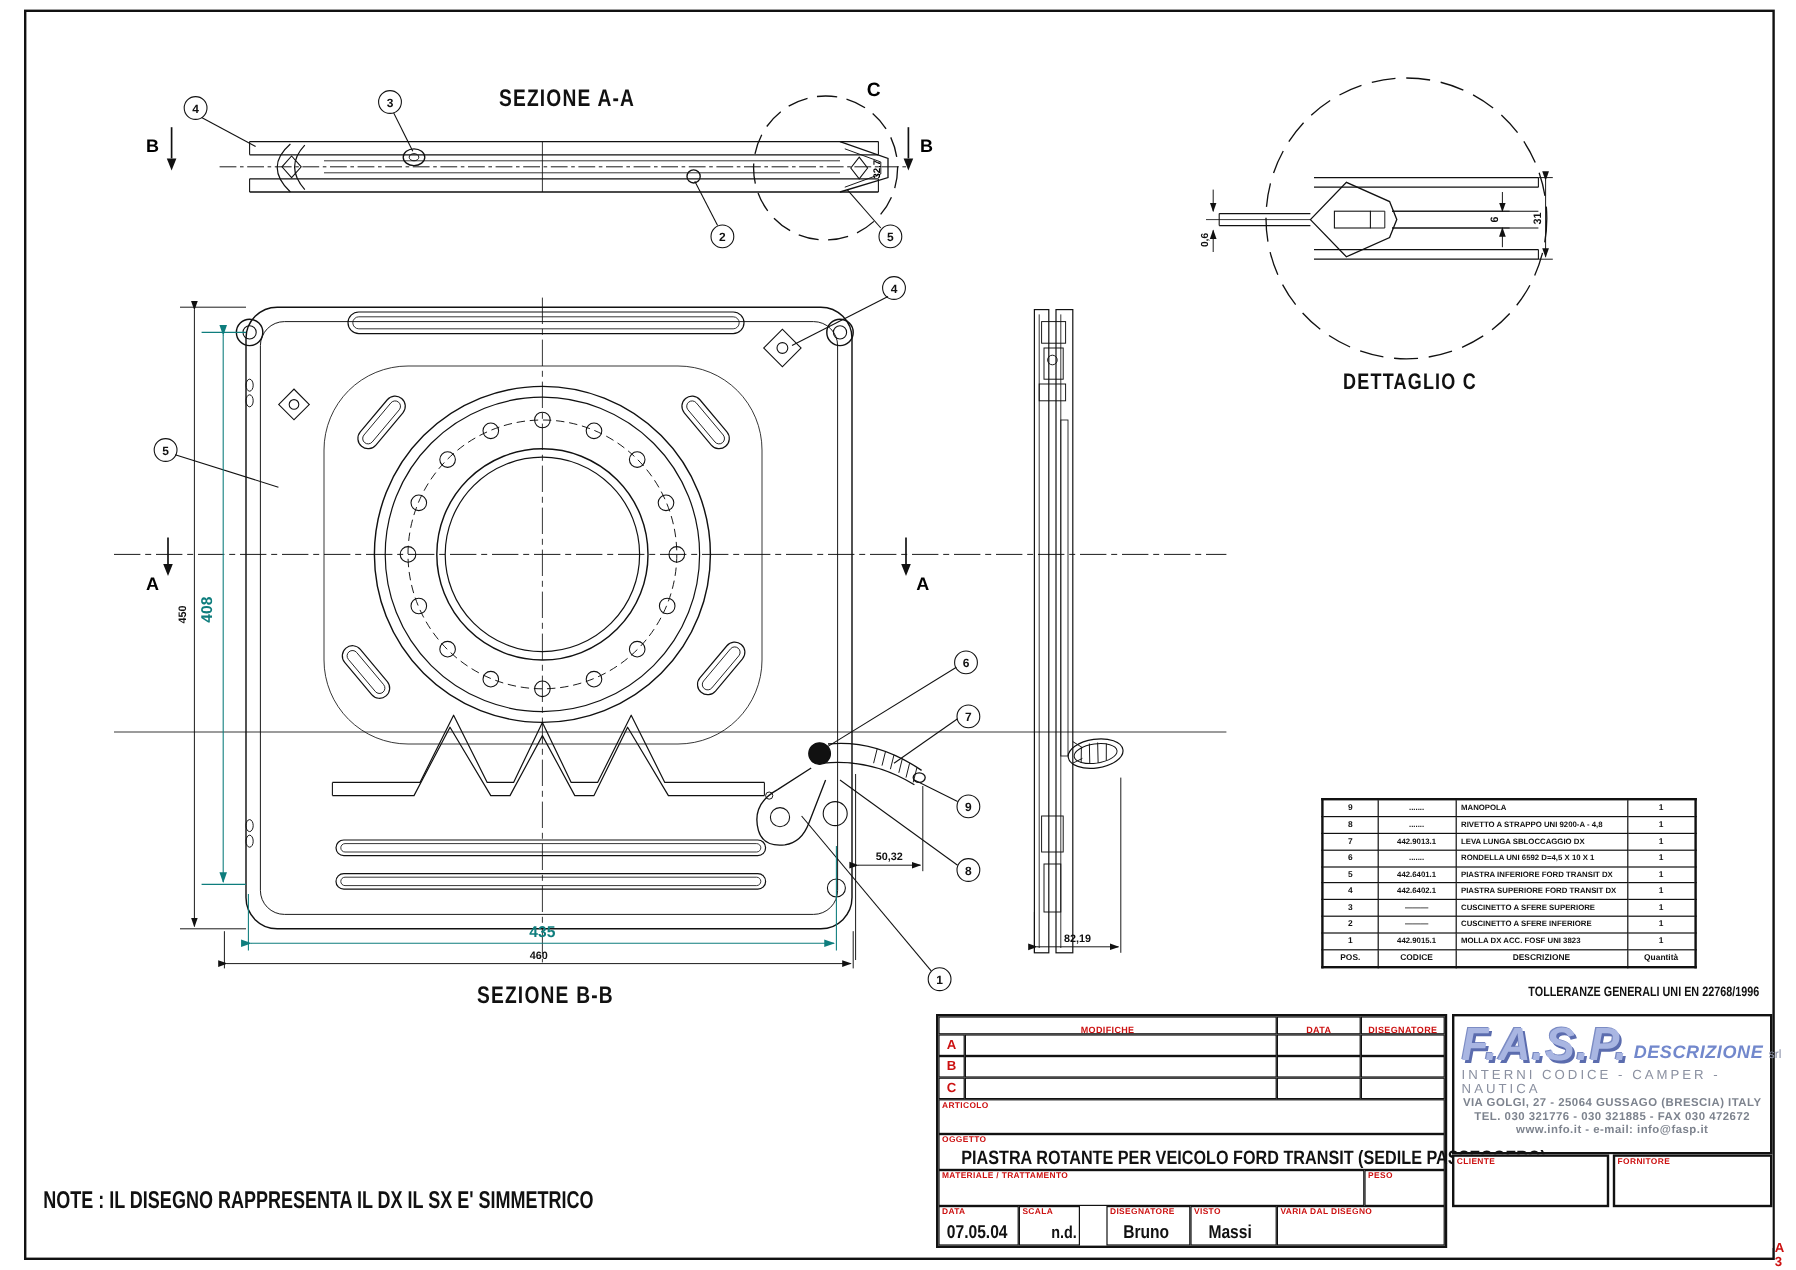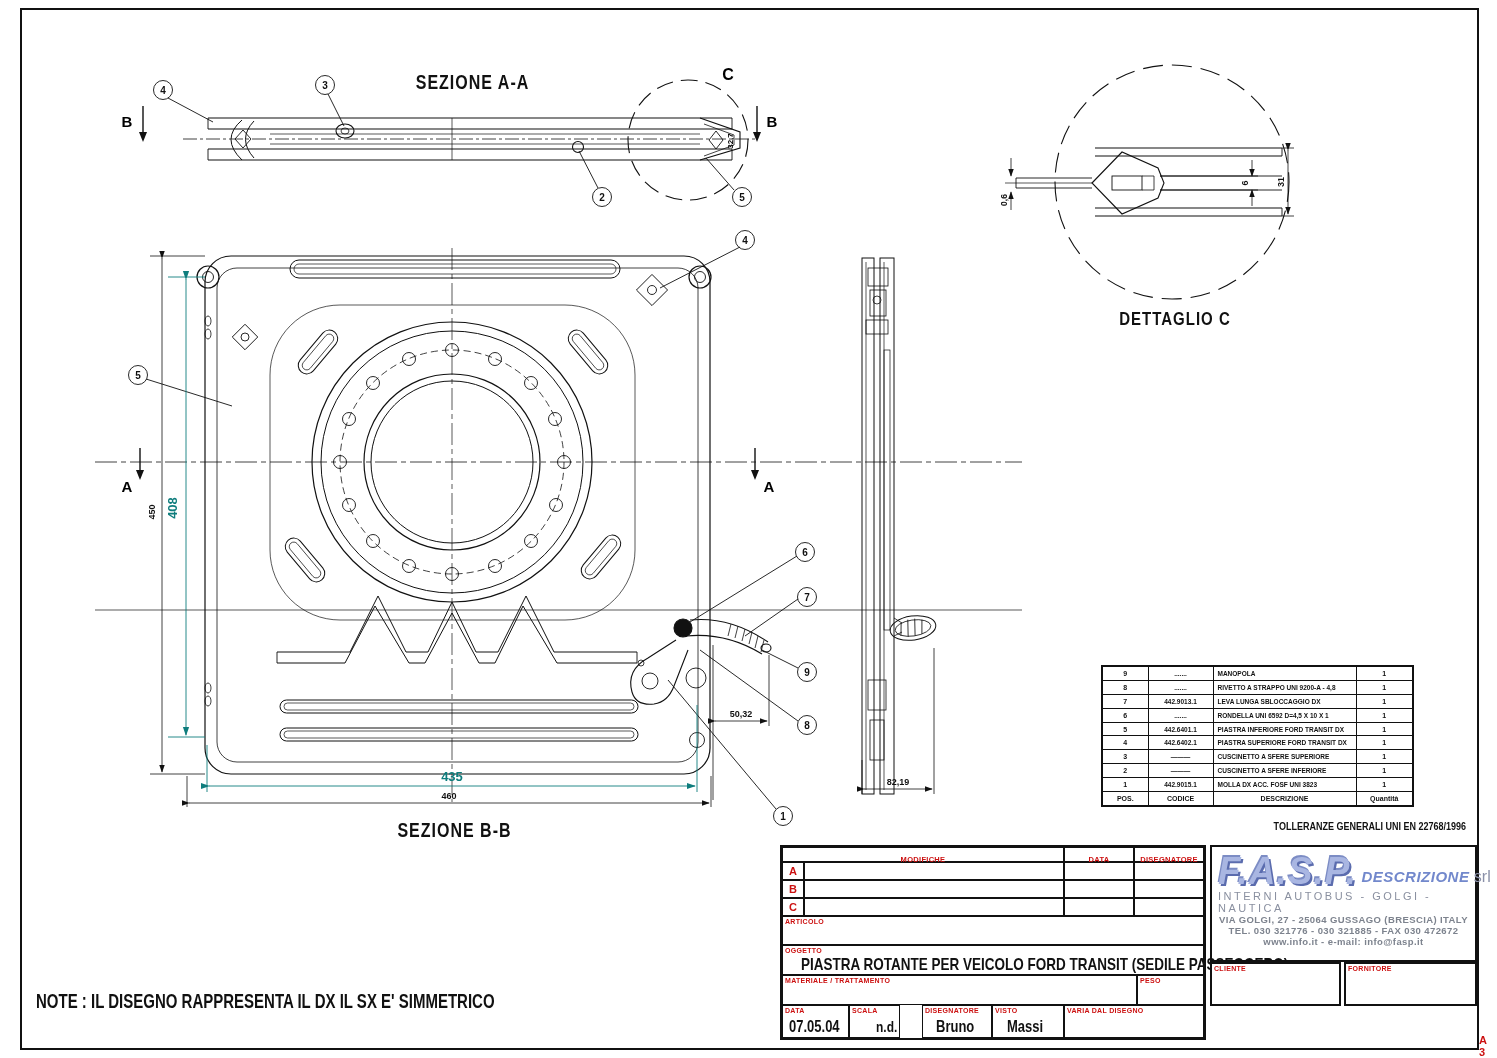--- a/index.html
+++ b/index.html
@@ -26,21 +26,21 @@
   .cell{position:absolute;border:1px solid #111;box-sizing:border-box;}
   .rlab{position:absolute;left:2px;top:1px;color:#cc1111;font-size:7px;font-weight:bold;letter-spacing:.3px;white-space:nowrap;}
   .rlet{color:#cc1111;font-size:11px;font-weight:bold;text-align:center;line-height:16px;}
   .cadval{font-weight:bold;transform:scaleY(1.2);transform-origin:center;white-space:nowrap;}
   
   #fasp{position:absolute;left:1210px;top:845px;width:267px;height:117px;border:2px solid #111;box-sizing:border-box;padding:4px 6px;}
   .fasp-logo{font-size:37px;font-weight:bold;font-style:italic;color:#a9b6e2;letter-spacing:1px;
              text-shadow:2px 2px 0 #5b6cae,-1px -1px 0 #7c8cc4;transform:scaleY(1.05);transform-origin:left top;
              display:inline-block;line-height:38px;}
   .fasp-tap{font-size:15px;font-weight:bold;font-style:italic;color:#7288cc;letter-spacing:.5px;}
-  .fasp-srl{font-size:16px;color:#8a90a8;}
+  .fasp-srl{font-size:10px;color:#8a90a8;}
   .fasp-tag{font-size:11px;color:#8a90a0;letter-spacing:2.5px;margin-top:1px;}
   .fasp-adr{font-size:9.5px;font-weight:bold;color:#7d838e;margin-top:0;letter-spacing:.4px;text-align:center;}
 </style>
 </head>
 <body>
 
 <div id="sheet">
   <div class="frame"></div>
 
   <svg width="1497" height="1058" viewBox="0 0 1497 1058">
@@ -435,21 +435,21 @@
       <span class="rlab">VARIA DAL DISEGNO</span>
       </div>
   </div>
 
   <div id="fasp">
     <div style="white-space:nowrap;">
       <span class="fasp-logo">F.A.S.P.</span>
       <span class="fasp-tap">DESCRIZIONE</span>
       <span class="fasp-srl">srl</span>
     </div>
-    <div class="fasp-tag">INTERNI AUTOBUS - GOLGI - NAUTICA</div>
+    <div class="fasp-tag">INTERNI CODICE - CAMPER - NAUTICA</div>
     <div class="fasp-adr">VIA GOLGI, 27 - 25064 GUSSAGO (BRESCIA) ITALY</div>
     <div class="fasp-adr">TEL. 030 321776 - 030 321885 - FAX 030 472672</div>
     <div class="fasp-adr">www.info.it - e-mail: info@fasp.it</div>
   </div>
 
   <div class="tb" style="left:1210px;top:962px;width:267px;height:78px;border:none;">
     <div class="cell" style="left:0;top:0;width:131px;height:44px;border-width:2px;">
       <span class="rlab">CLIENTE</span>
       </div>
     <div class="cell" style="left:134px;top:0;width:133px;height:44px;border-width:2px;">

